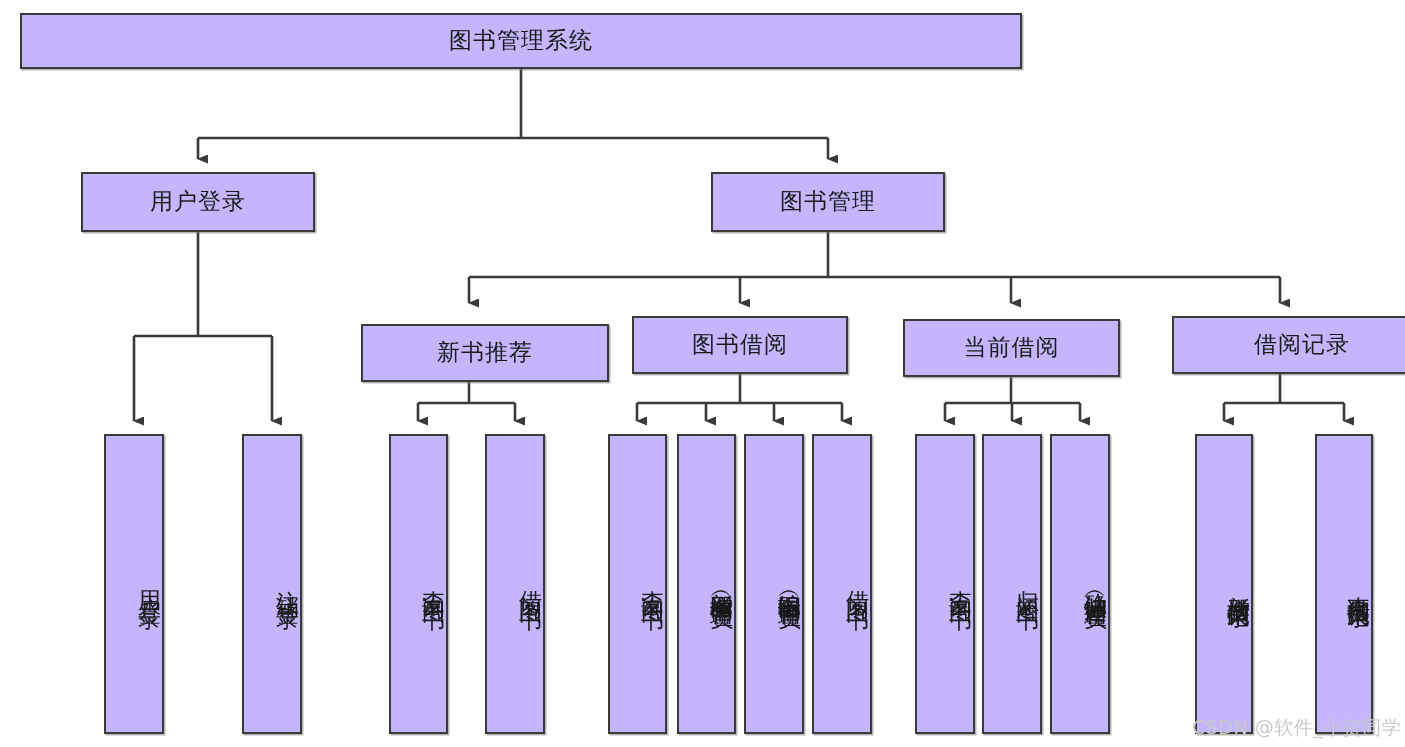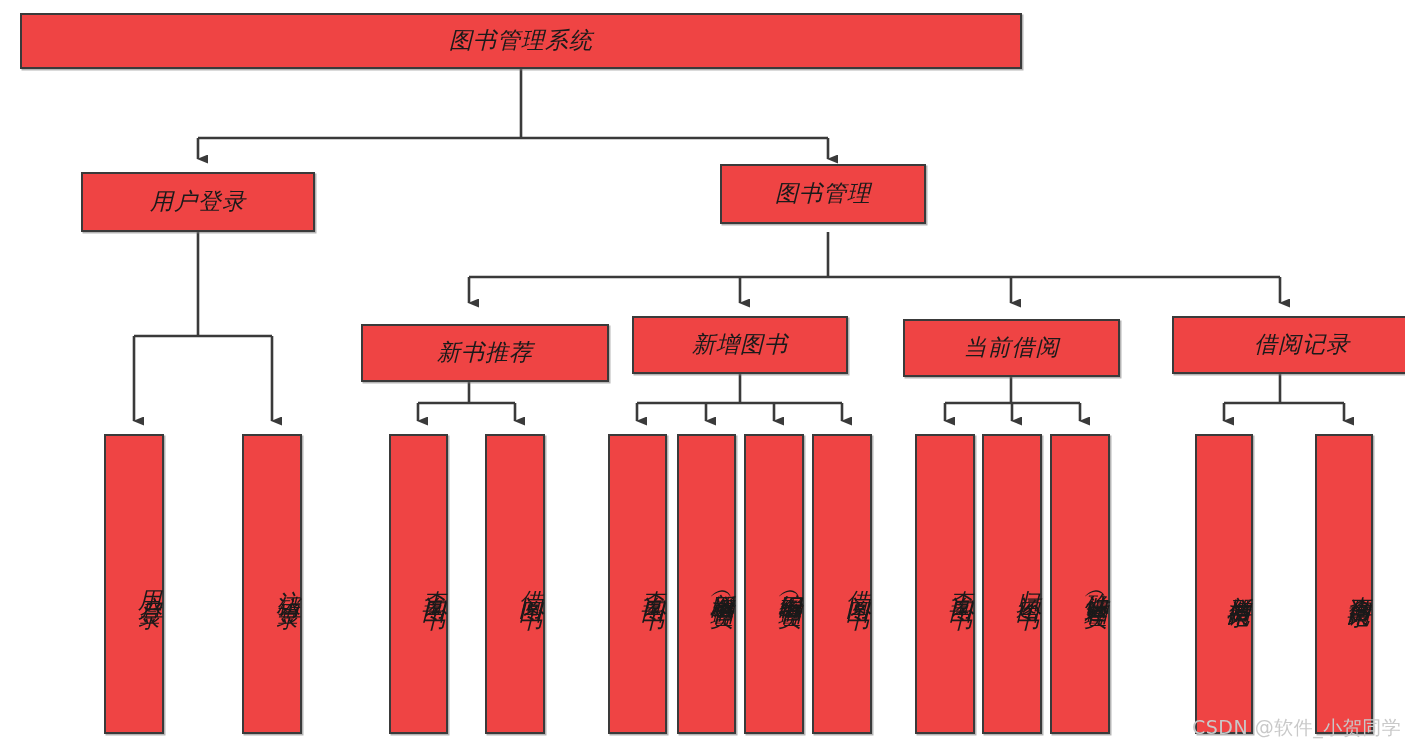--- a/index.html
+++ b/index.html
@@ -22,27 +22,26 @@
     position: absolute;
     left: 0;
     top: 0;
     width: 1405px;
     height: 747px;
   }
   .node-box {
     position: absolute;
     box-sizing: border-box;
     border: 2px solid #3a3a3a;
-    background: #ef4444;
+    background: #c4b5fd;
     display: flex;
     align-items: center;
     justify-content: center;
     color: #1a1a1a;
     box-shadow: 1.5px 1.5px 0 0 rgba(120,120,120,0.55);
-    font-style: italic;
   }
   .node-box.horizontal {
     font-size: 23px;
     letter-spacing: 1px;
     line-height: 1.1;
     white-space: nowrap;
   }
   .node-box.vertical {
     writing-mode: vertical-rl;
     text-orientation: upright;
@@ -120,25 +119,25 @@
       <path d="M 1224,403 L 1344,403"></path>
       <path d="M 1224,403 L 1224,421" marker-end="url(#arrowhead)"></path>
       <path d="M 1344,403 L 1344,421" marker-end="url(#arrowhead)"></path>
     </g>
   </svg>
 
   <div class="node-box horizontal" id="title-box" style="left: 20px; top: 13px; width: 1002px; height: 56px;">图书管理系统</div>
 
   <div id="level2-layer">
       <div class="node-box horizontal" style="left: 81px; top: 172px; width: 234px; height: 60px;">用户登录</div>
-      <div class="node-box horizontal" style="left: 711px; top: 164px; width: 206px; height: 60px; margin-left: 9px;">图书管理</div>
+      <div class="node-box horizontal" style="left: 711px; top: 172px; width: 234px; height: 60px;">图书管理</div>
     </div>
   <div id="level3-layer">
       <div class="node-box horizontal" style="left: 361px; top: 324px; width: 248px; height: 58px;">新书推荐</div>
-      <div class="node-box horizontal" style="left: 632px; top: 316px; width: 216px; height: 58px;">新增图书</div>
+      <div class="node-box horizontal" style="left: 632px; top: 316px; width: 216px; height: 58px;">图书借阅</div>
       <div class="node-box horizontal" style="left: 903px; top: 319px; width: 217px; height: 58px;">当前借阅</div>
       <div class="node-box horizontal" style="left: 1172px; top: 316px; width: 260px; height: 58px;">借阅记录</div>
     </div>
   <div id="leaf-layer">
       <div class="node-box vertical" style="left: 104px; top: 434px; width: 60px; height: 300px;">用户登录</div>
       <div class="node-box vertical" style="left: 242px; top: 434px; width: 60px; height: 300px;">注销登录</div>
       <div class="node-box vertical" style="left: 389px; top: 434px; width: 59px; height: 300px;">查询图书</div>
       <div class="node-box vertical" style="left: 485px; top: 434px; width: 60px; height: 300px;">借阅图书</div>
       <div class="node-box vertical" style="left: 608px; top: 434px; width: 59px; height: 300px;">查询图书</div>
       <div class="node-box vertical tall-text" style="left: 677px; top: 434px; width: 59px; height: 300px;">新增图书（管理员）</div>

